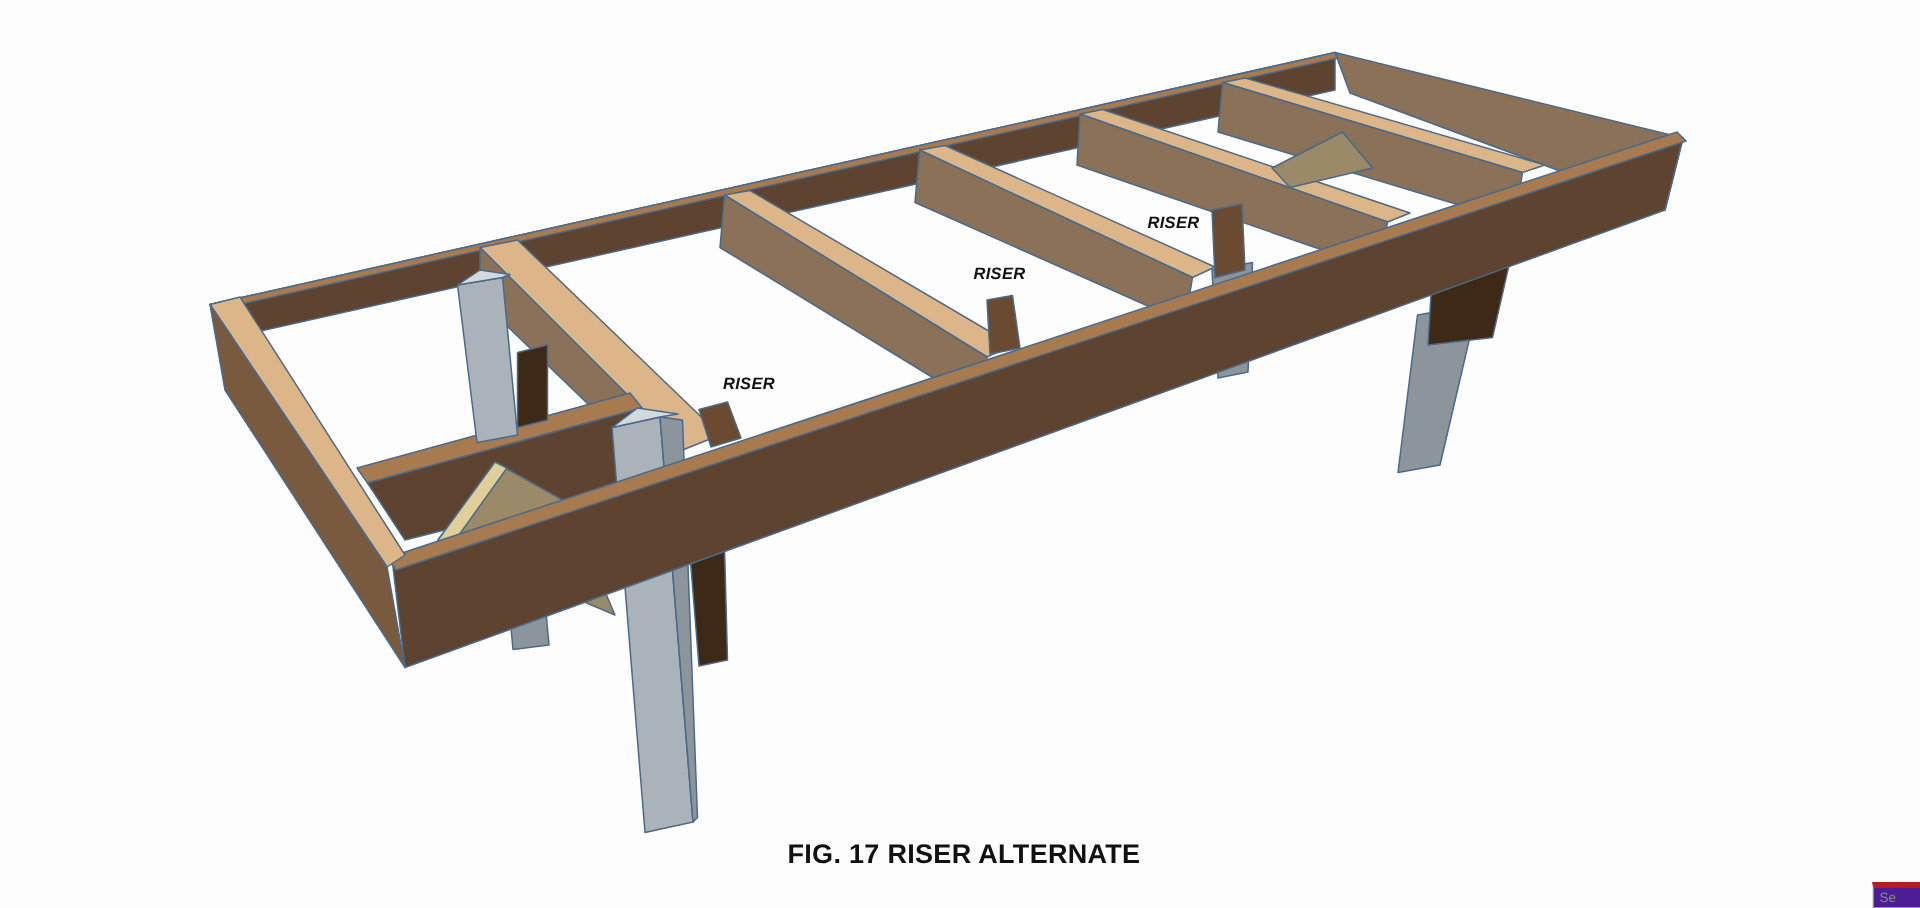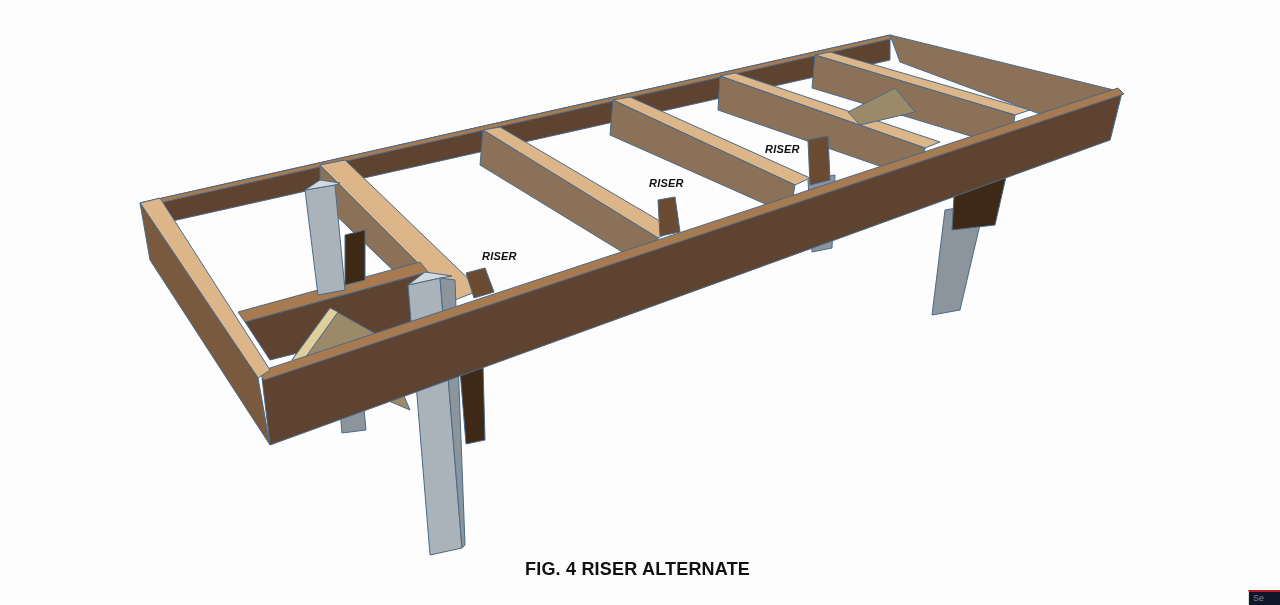--- a/index.html
+++ b/index.html
@@ -1,20 +1,20 @@
 <!DOCTYPE html>
 <html><head>
 <meta charset="utf-8">
 <style>
   html,body{margin:0;padding:0;background:#fdfdfd;}
   body{width:1280px;height:605px;position:relative;overflow:hidden;font-family:"Liberation Sans","DejaVu Sans",sans-serif;}
   #fig{position:absolute;left:0;top:0;width:1280px;height:605px;}
   .lbl{position:absolute;font-weight:bold;font-size:11px;color:#111;letter-spacing:0.2px;font-style:italic;}
   #caption{position:absolute;left:525px;top:559px;font-weight:bold;font-size:18px;color:#111;letter-spacing:0.2px;}
-  #corner{position:absolute;right:0;bottom:0;width:27px;height:13px;border-top:2px solid #b91c1c;border-left:1px solid #ddd;background:#0f172a;font-size:9px;color:#888;padding-left:4px;line-height:13px;overflow:hidden;}
+  #corner{position:absolute;right:0;bottom:0;width:27px;height:13px;border-top:4px solid #b91c1c;border-left:1px solid #ddd;background:#4c1d95;font-size:9px;color:#888;padding-left:4px;line-height:13px;overflow:hidden;}
   polygon{stroke:#4a6a8a;stroke-width:1;stroke-linejoin:round;}
 </style>
 </head>
 <body>
 
 <svg id="fig" viewBox="0 0 1280 605" xmlns="http://www.w3.org/2000/svg">
 
   <g>
     <polygon points="336,368 360,365 366,430 342,433" fill="#8c949c"></polygon>
   </g>
@@ -72,14 +72,14 @@
   <polygon points="262,378 1122,92 1110,140 270,445" fill="#5e4330"></polygon>
   <polygon points="258,372 1118,88 1124,94 264,380" fill="#a87a50"></polygon>
 
   <polygon points="140,203 160,198 270,370 258,378" fill="#dcb688"></polygon>
   <polygon points="140,203 258,378 270,445 150,260" fill="#7a5a3e"></polygon>
 </svg>
 
 <div class="lbl" style="left:482px;top:250px;">RISER</div>
 <div class="lbl" style="left:649px;top:177px;">RISER</div>
 <div class="lbl" style="left:765px;top:143px;">RISER</div>
-<div id="caption">FIG. 4 RISER ALTERNATE</div>
+<div id="caption">FIG. 17 RISER ALTERNATE</div>
 <div id="corner">Se</div>
 
 </body></html>

